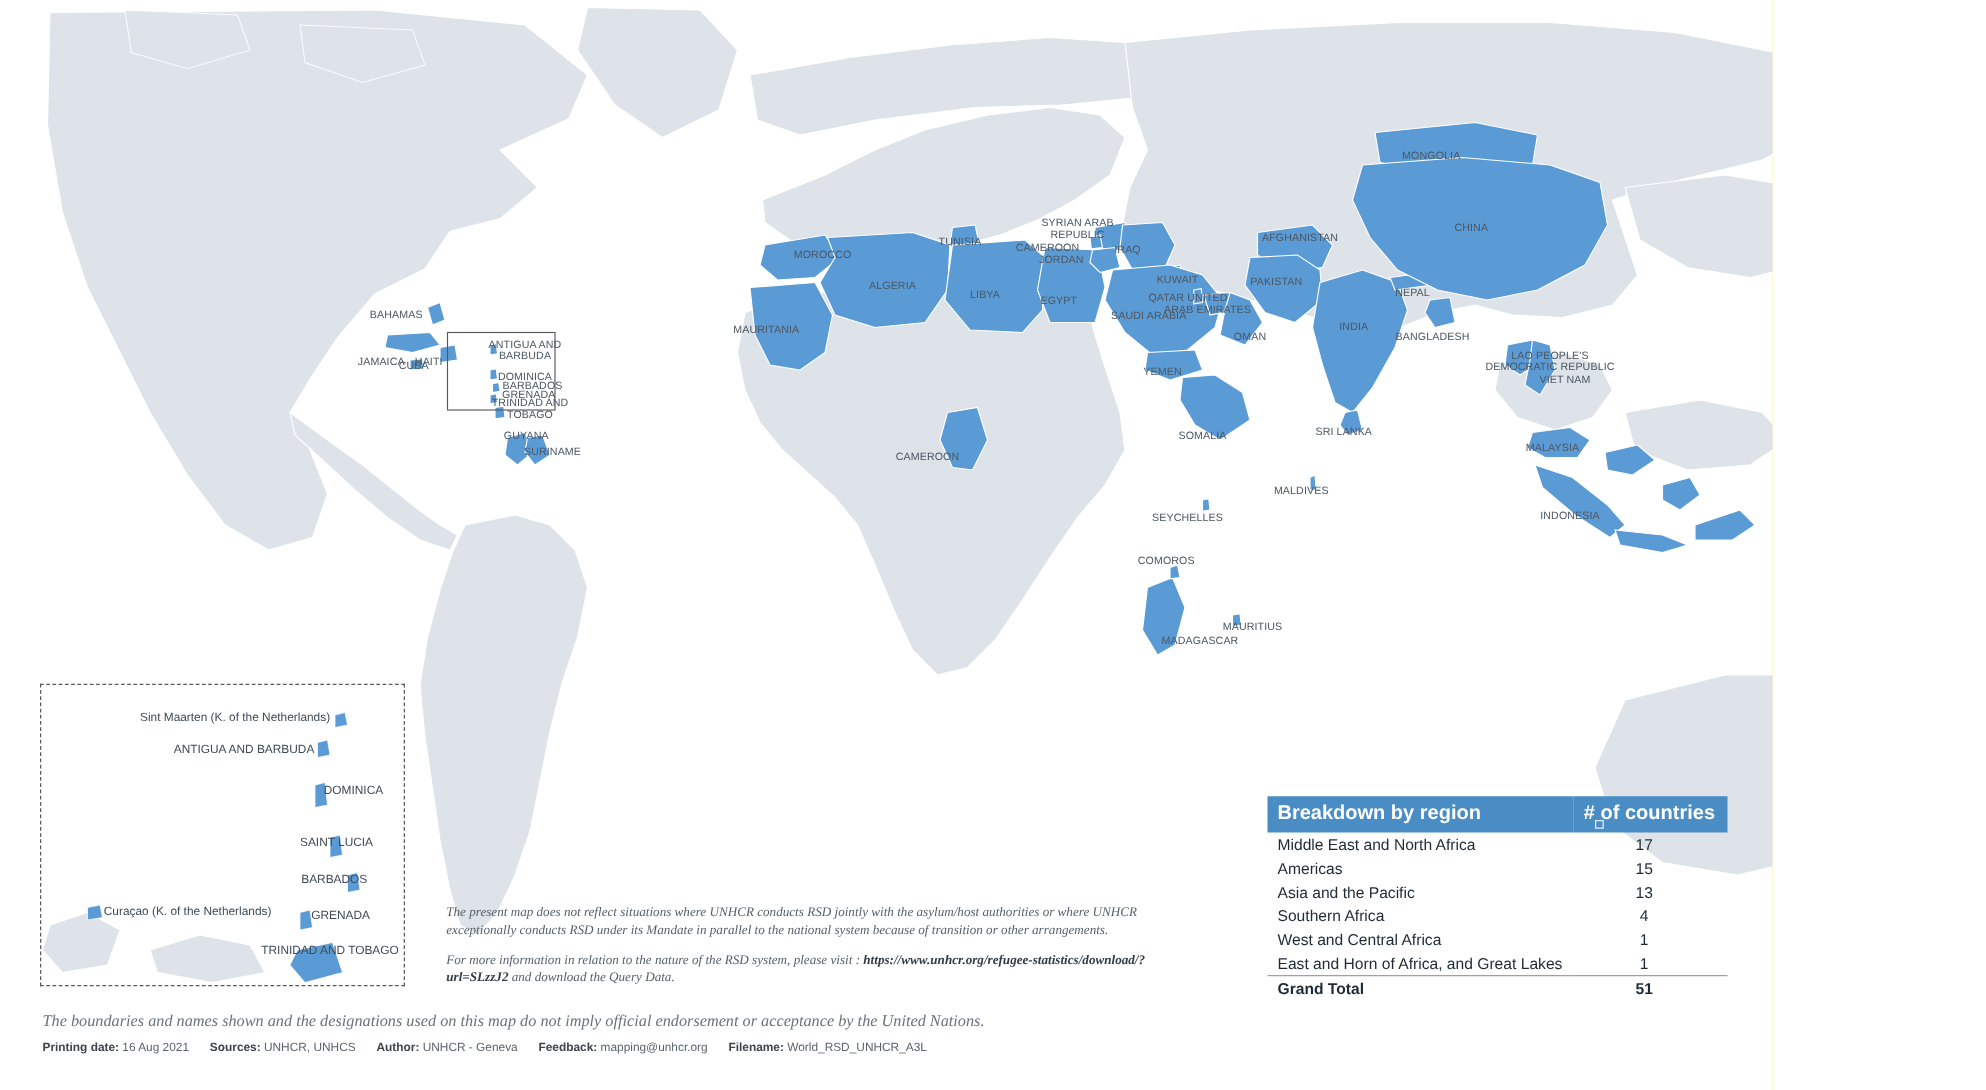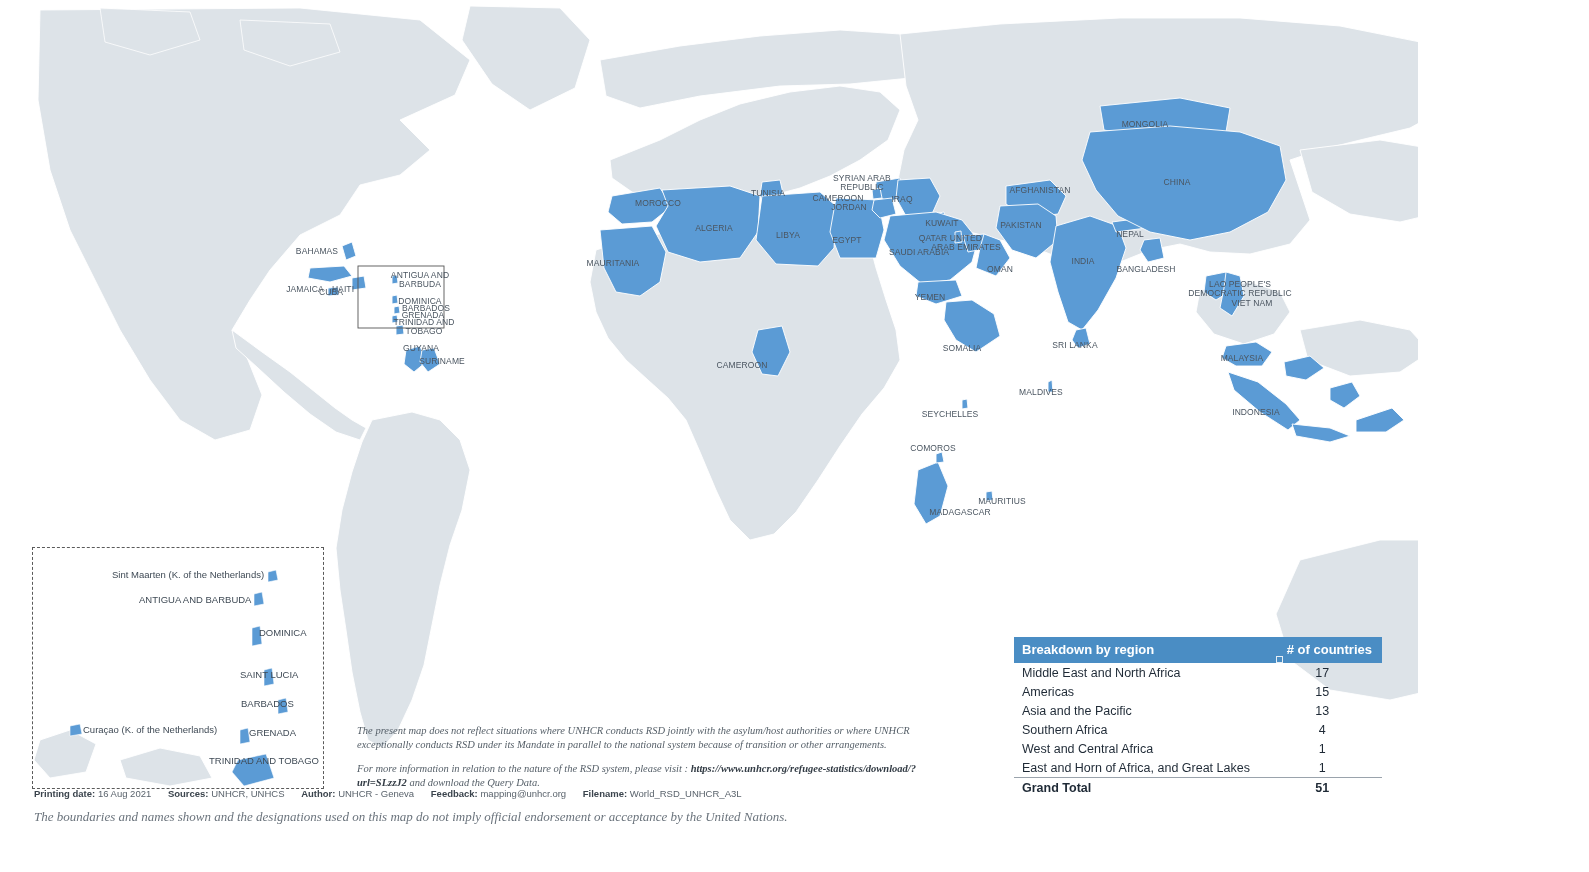--- a/index.html
+++ b/index.html
@@ -86,42 +86,42 @@
     position: absolute;
     left: 34px; top: 809px;
     font-family: "Liberation Serif", serif;
     font-style: italic;
     font-size: 13px;
     color: #6a737c;
   }
 
   #credits {
     position: absolute;
-    left: 34px; top: 788px;
+    left: 34px; top: 833px;
     font-size: 9.5px;
     color: #5a636c;
     white-space: nowrap;
   }
   #credits b { color: #3b444d; }
   #credits .sep { display: inline-block; width: 14px; }
 
   
   #table {
     position: absolute;
     left: 1014px; top: 637px;
     width: 368px;
     font-size: 12.5px;
     color: #1d2733;
   }
   #table table { border-collapse: collapse; width: 100%; }
   #table thead th {
     background: #4a8dc4;
     color: #ffffff;
     font-weight: bold;
-    font-size: 13px;
+    font-size: 16px;
     padding: 5px 8px 6px 8px;
     text-align: left;
   }
   #table thead th.num { text-align: right; padding-right: 10px; }
   #table tbody td {
     padding: 2.5px 8px;
     font-size: 12.5px;
     color: #1f2a36;
   }
   #table tbody td.num { text-align: center; padding-right: 18px; }

